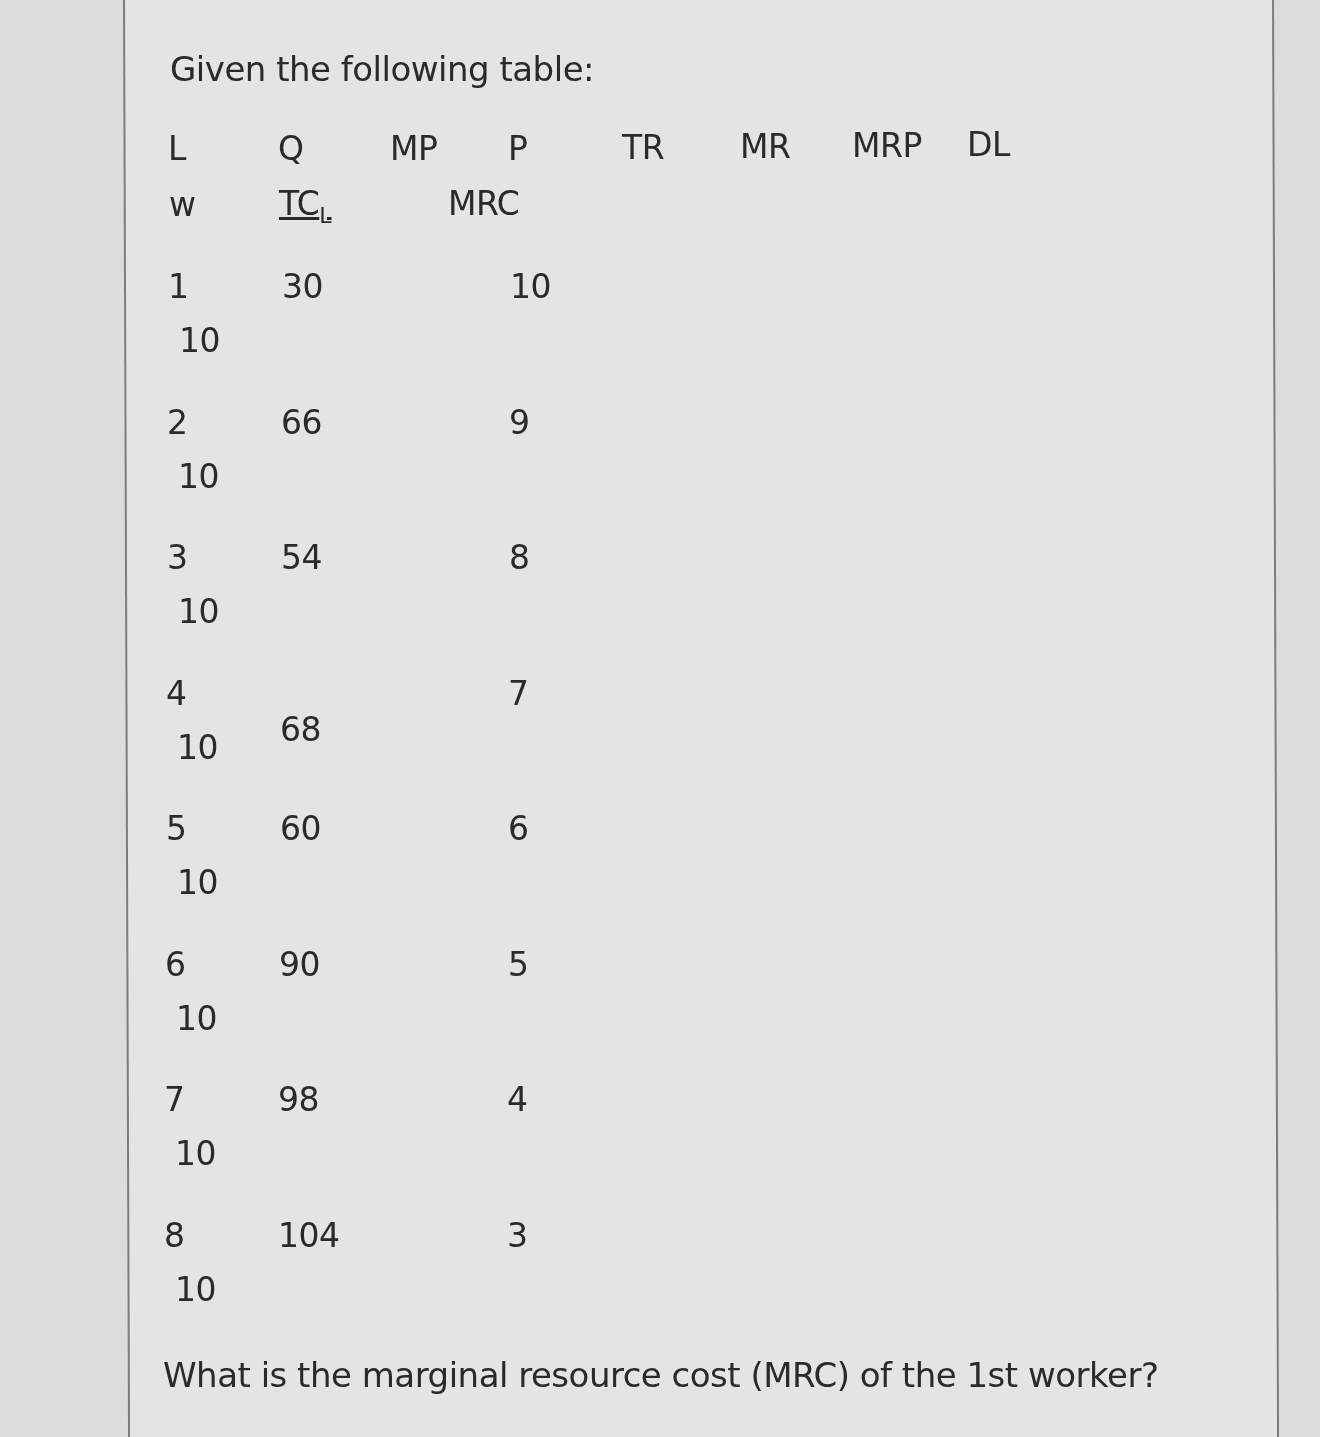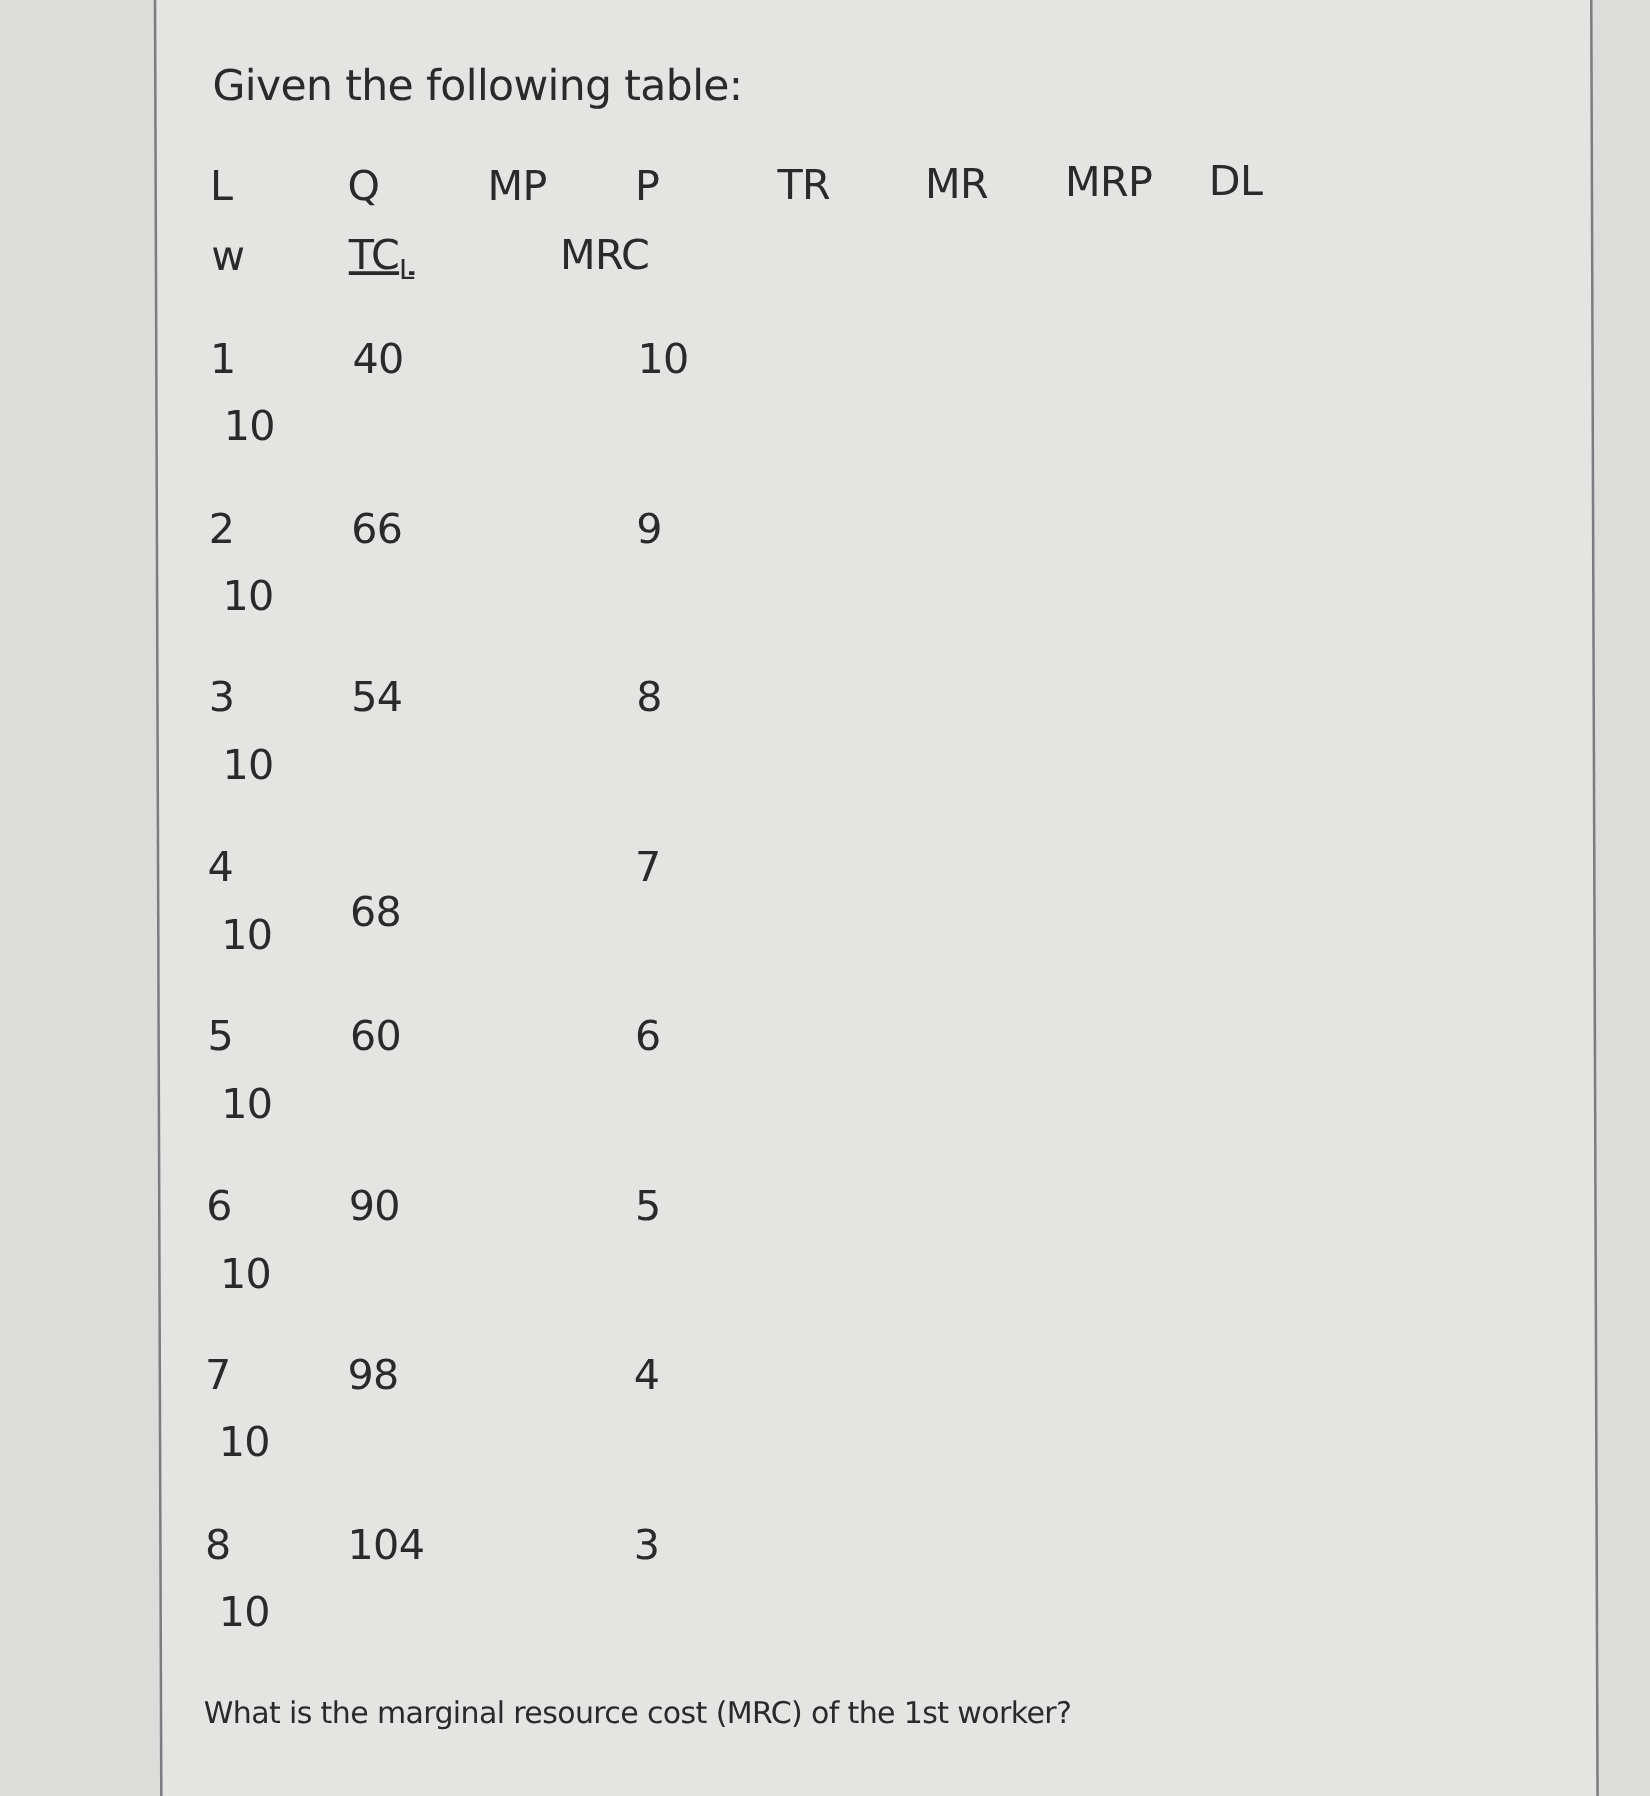--- a/index.html
+++ b/index.html
@@ -35,21 +35,21 @@
       letter-spacing: -0.5px;
     }
     .intro {
       left: 170px;
       top: 52px;
       font-size: 34px;
     }
     .question {
       left: 163px;
       top: 1358px;
-      font-size: 24px;
+      font-size: 34px;
     }
     sub.sub-l {
       font-size: 22px;
       vertical-align: -8px;
       letter-spacing: 0;
     }
   </style>
 </head>
 <body>
 
@@ -63,21 +63,21 @@
     <div class="abs" style="left: 390px; top: 132px;">MP</div>
     <div class="abs" style="left: 508px; top: 132px;">P</div>
     <div class="abs" style="left: 622px; top: 131px;">TR</div>
     <div class="abs" style="left: 740px; top: 130px;">MR</div>
     <div class="abs" style="left: 852px; top: 129px;">MRP</div>
     <div class="abs" style="left: 967px; top: 128px;">DL</div>
     <div class="abs" style="left: 169px; top: 188px;">w</div>
     <div class="abs" style="left: 279px; top: 187px; text-decoration: underline;">TC<sub class="sub-l">L</sub></div>
     <div class="abs" style="left: 448px; top: 187px;">MRC</div>
     <div class="abs" style="left: 168px; top: 270px;">1</div>
-    <div class="abs" style="left: 282px; top: 270px;">40</div>
+    <div class="abs" style="left: 282px; top: 270px;">30</div>
     <div class="abs" style="left: 510px; top: 270px;">10</div>
     <div class="abs" style="left: 179px; top: 324px;">10</div>
     <div class="abs" style="left: 167px; top: 406px;">2</div>
     <div class="abs" style="left: 281px; top: 406px;">66</div>
     <div class="abs" style="left: 509px; top: 406px;">9</div>
     <div class="abs" style="left: 178px; top: 460px;">10</div>
     <div class="abs" style="left: 167px; top: 541px;">3</div>
     <div class="abs" style="left: 281px; top: 541px;">54</div>
     <div class="abs" style="left: 509px; top: 541px;">8</div>
     <div class="abs" style="left: 178px; top: 595px;">10</div>

